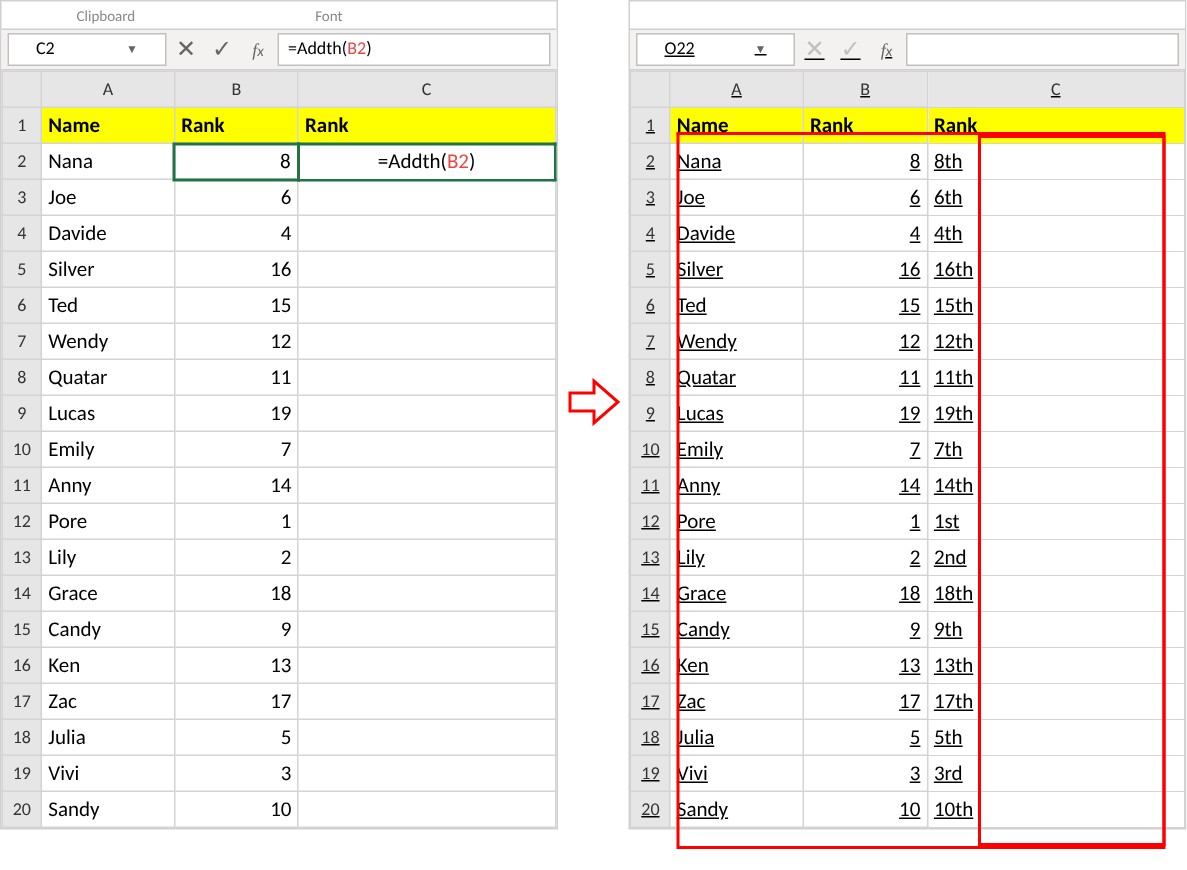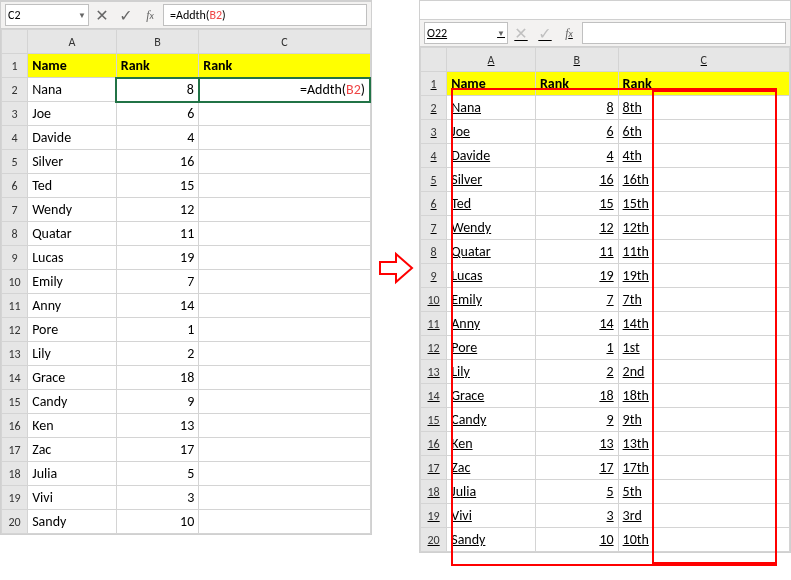--- a/index.html
+++ b/index.html
@@ -5,54 +5,58 @@
 * { box-sizing: border-box; margin: 0; padding: 0; font-family: Calibri, Arial, sans-serif; }
 body { background: #fff; width: 791px; height: 580px; position: relative; overflow: hidden; }
 .panels { display: flex; align-items: flex-start; }
 .panel { background: #fff; border: 1px solid #d0d0d0; }
 .panel-left { width: 372px; }
 .panel-right { width: 372px; text-decoration: underline; }
 .arrow-wrap { width: 47px; display: flex; align-items: center; justify-content: center; padding-top: 250px; }
 .ribbon-hint { height: 18px; display: flex; align-items: center; font-size: 10px; color: #888; padding-left: 50px; }
 .ribbon-hint span:first-child { margin-right: 120px; }
 .fbar { height: 28px; display: flex; align-items: center; border-top: 1px solid #d0d0d0; border-bottom: 1px solid #d0d0d0; background: #f3f2f1; padding: 0 4px; gap: 2px; }
-.namebox { width: 84px; height: 22px; background: #fff; border: 1px solid #c0c0c0; font-size: 12px; padding: 0 2px; display: flex; align-items: center; justify-content: space-between; }
+.namebox { width: 106px; height: 22px; background: #fff; border: 1px solid #c0c0c0; font-size: 12px; padding: 0 18px; display: flex; align-items: center; justify-content: space-between; }
 .namebox .dd { font-size: 8px; color: #666; }
 .fbtn { width: 22px; height: 22px; display: flex; align-items: center; justify-content: center; color: #666; cursor: pointer; }
 .fbtn.disabled { color: #c0c0c0; }
 .fx { font-style: italic; font-size: 12px; font-family: 'Times New Roman', serif; }
 .finput { flex: 1; height: 22px; background: #fff; border: 1px solid #c0c0c0; font-size: 12px; padding: 0 6px; display: flex; align-items: center; font-family: Calibri, Arial, sans-serif; }
 .grid { display: table; width: 100%; border-collapse: collapse; }
 .grow { display: table-row; }
 .gcell { display: table-cell; border: 1px solid #d4d4d4; font-size: 14px; vertical-align: middle; height: 24px; background: #fff; }
 .rowhead { width: 26px; text-align: center; background: #e6e6e6; font-size: 12px; color: #333; }
 .colhead { text-align: center; background: #e6e6e6; font-size: 12px; color: #333; height: 22px; }
 .corner { background: #e6e6e6; }
 .colA { width: 88px; }
 .colB { width: 82px; }
 .colC { width: 170px; }
 .hdr { background: #ffff00; color: #000000; font-weight: bold; padding-left: 4px; }
 .dcell { padding: 0 4px; }
 .num { text-align: right; }
 .txt { text-align: left; }
-.editing { border: 2px solid #217346; text-align: right; position: relative; margin-top: 28px; }
+.editing { border: 2px solid #217346; text-align: center; position: relative; margin-top: 28px; }
 .active-cell { outline: 2px solid #217346; outline-offset: -1px; }
 .ref { color: #ef4444; }
 .result-panel .colC { position: relative; }
 .redbox { position: absolute; left: 451px; top: 88px; width: 326px; height: 478px; border: 2px solid #ff0000; pointer-events: none; }
 .redbox-inner { position: absolute; left: 0; top: 0; width: 125px; height: 100%; border: 2px solid #ff0000; }
 svg.arrow { width: 36px; height: 36px; }
 svg.arrow path { stroke: #ff0000; stroke-width: 2; fill: none; }
 </style>
 </head>
 <body>
 
 <div class="panels">
 
   <div class="panel panel-left">
+    <div class="ribbon-hint">
+      <span>Clipboard</span>
+      <span>Font</span>
+    </div>
     <div class="fbar">
       <div class="namebox">
         <span>C2</span>
         <span class="dd">▼</span>
       </div>
       <div class="fbtn">✕</div>
       <div class="fbtn">✓</div>
       <div class="fbtn fx">f<sub>x</sub></div>
       <div class="finput">
         <span>=Addth(</span>

